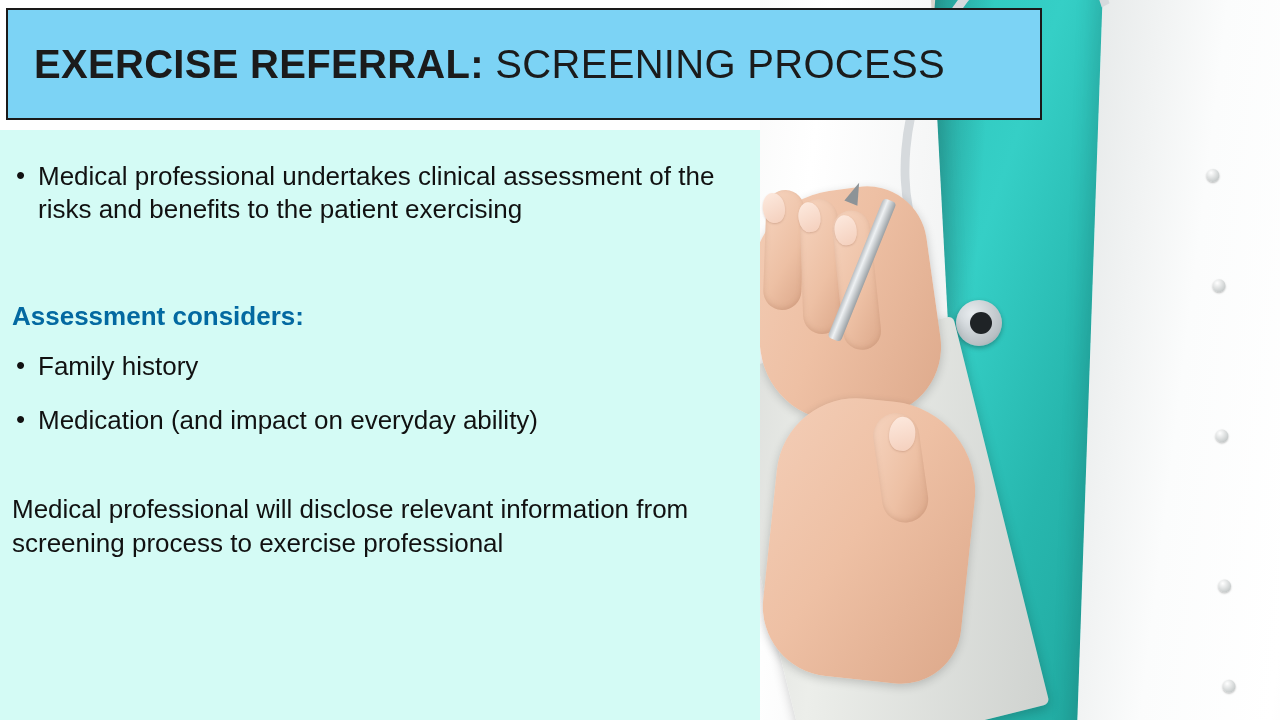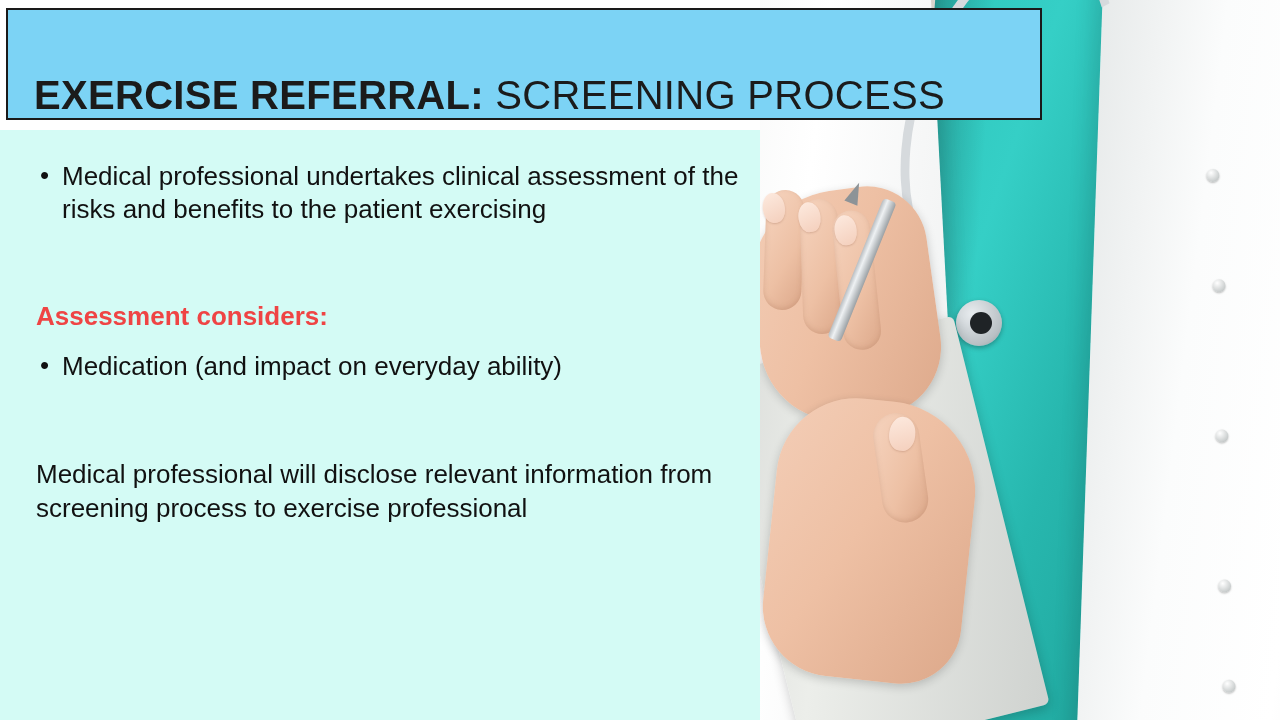--- a/index.html
+++ b/index.html
@@ -193,40 +193,40 @@
   .title-bar {
     position: absolute;
     left: 6px;
     top: 8px;
     width: 1036px;
     height: 112px;
     background: #7cd3f5;
     border: 2px solid #1a1a1a;
     box-sizing: border-box;
     display: flex;
-    align-items: flex-end;
+    align-items: center;
   }
   .title-text {
     padding-left: 26px;
     font-size: 40px;
     letter-spacing: 0.3px;
     color: #1b1b1b;
     white-space: nowrap;
   }
   .title-strong {
     font-weight: bold;
   }
   .title-rest {
     font-weight: normal;
   }
 
   
   .body-wrap {
     position: absolute;
-    left: 36px;
+    left: 12px;
     top: 160px;
     width: 720px;
   }
   .para {
     font-size: 26px;
     line-height: 1.28;
     color: #111111;
     margin: 0 0 0 0;
   }
   .lead {
@@ -236,21 +236,21 @@
   .lead::before {
     content: "•";
     position: absolute;
     left: 4px;
     top: -1px;
     font-size: 26px;
   }
   .sub-head {
     font-size: 26px;
     font-weight: bold;
-    color: #ef4444;
+    color: #0369a1;
     margin-top: 74px;
   }
   ul.bullets {
     list-style: none;
     margin: 18px 0 0 0;
     padding: 0;
   }
   ul.bullets li {
     position: relative;
     padding-left: 26px;
@@ -263,21 +263,21 @@
     content: "•";
     position: absolute;
     left: 4px;
     top: -1px;
     font-size: 26px;
   }
   .closing {
     font-size: 26px;
     line-height: 1.3;
     color: #111111;
-    margin-top: 76px;
+    margin-top: 56px;
   }
 </style>
 </head>
 <body>
 
 <div class="slide">
 
   <div class="photo">
     <div class="photo-bg"></div>
     <div class="scrub"></div>
@@ -323,19 +323,20 @@
       <span class="title-strong">EXERCISE REFERRAL:</span><span class="title-rest"> SCREENING PROCESS</span>
     </div>
   </div>
 
   <div class="body-wrap">
     <p class="para lead">Medical professional undertakes clinical assessment of the risks and benefits to the patient exercising</p>
 
     <div class="sub-head">Assessment considers:</div>
 
     <ul class="bullets">
+      <li>Family history</li>
       <li>Medication (and impact on everyday ability)</li>
     </ul>
 
     <div class="closing">Medical professional will disclose relevant information from screening process to exercise professional</div>
   </div>
 
 </div>
 
 </body></html>

